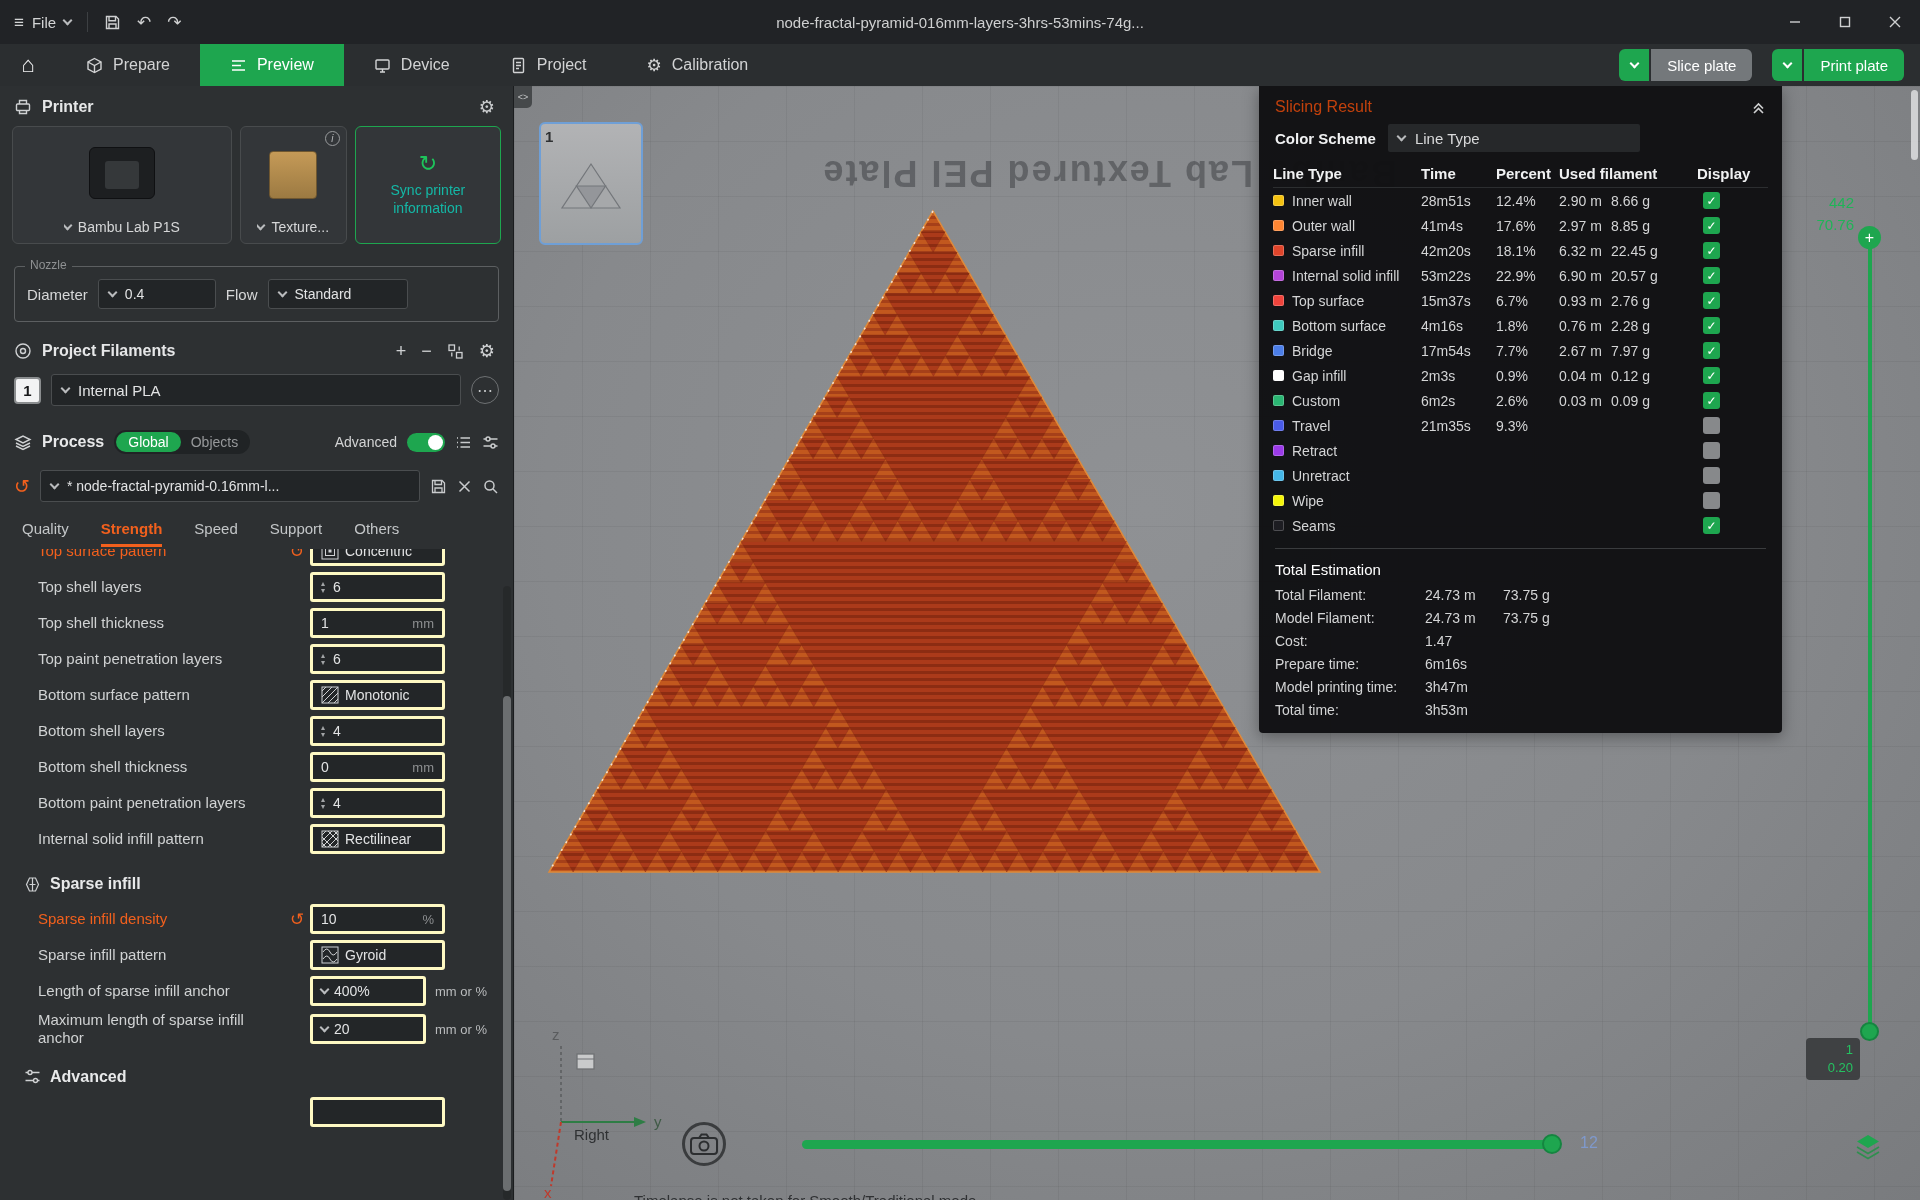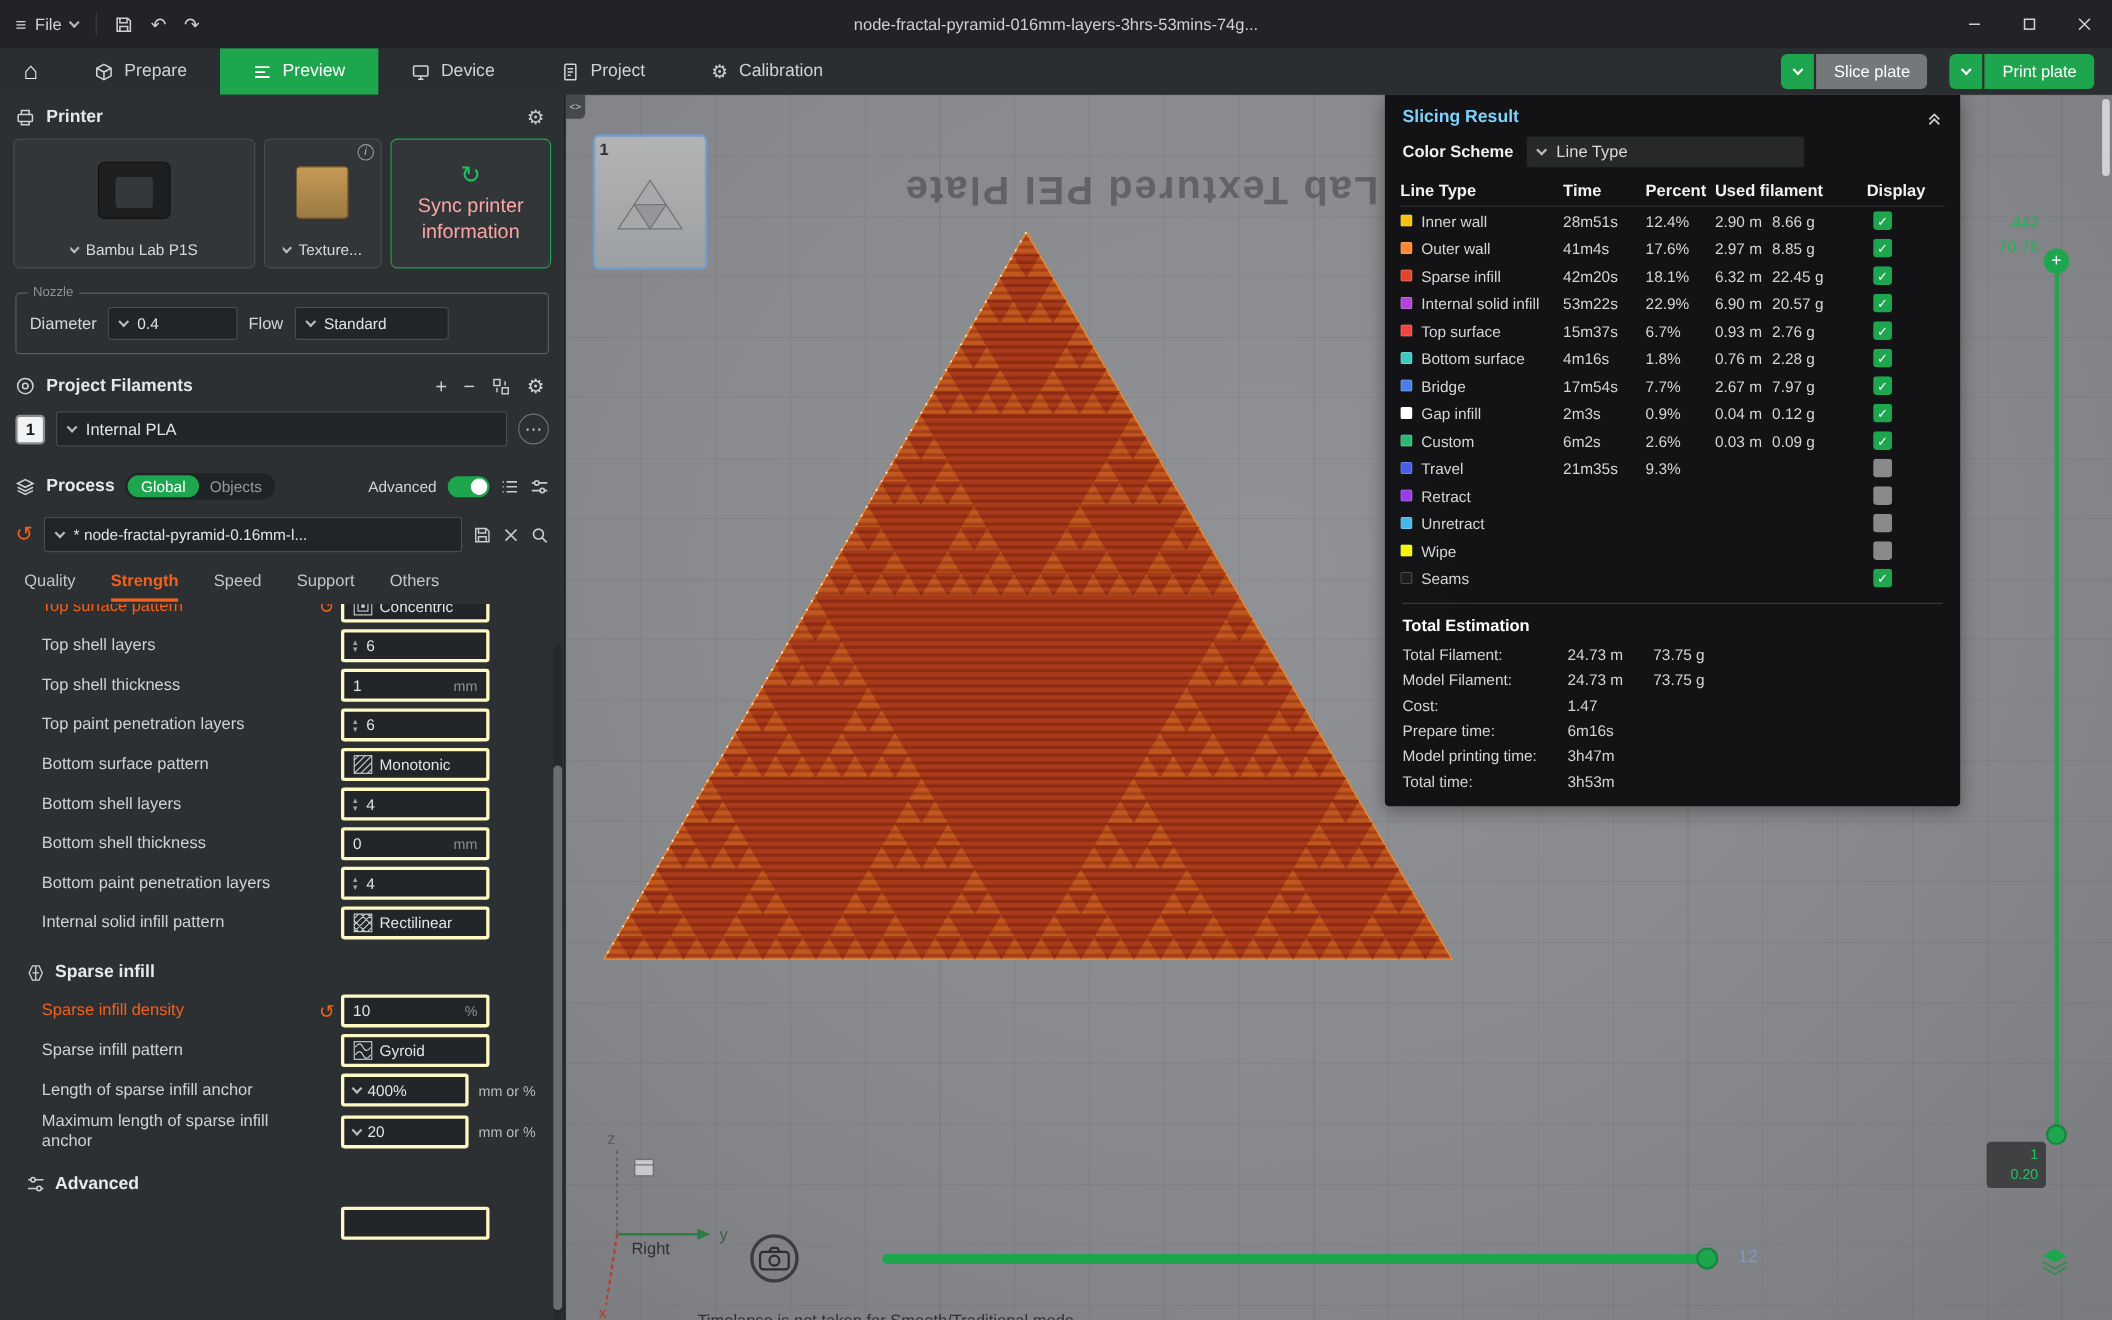--- a/index.html
+++ b/index.html
@@ -39,21 +39,21 @@
 .cards{display:flex;gap:8px;margin:2px 12px 0;height:118px}
 .card{background:#333639;border:1px solid #484b4d;border-radius:6px;display:flex;flex-direction:column;align-items:center;justify-content:flex-end;padding:8px 6px;position:relative;overflow:hidden}
 .card.c1{flex:2.1}.card.c2{flex:.95}
 .card.sync{flex:1.35;border-color:#1ea64f;justify-content:center;gap:6px;text-align:center}
 .card-name{display:flex;align-items:center;gap:7px;font-size:14px;color:#d6d7d8;margin-top:20px;white-space:nowrap;overflow:hidden;max-width:100%}
 .printer-img{width:66px;height:52px;background:#1d1f21;border:1px solid #0f1012;border-radius:6px;position:relative;flex:none}
 .printer-img::after{content:"";position:absolute;left:15px;top:13px;right:15px;bottom:9px;background:#35383a;border-radius:3px}
 .plate-img{width:48px;height:48px;border-radius:4px;background:linear-gradient(#c59a57,#9c7a42);border:1px solid #6f5730;flex:none}
 .info-badge{position:absolute;top:4px;right:6px;width:15px;height:15px;border:1px solid #9a9c9e;border-radius:50%;font-size:10px;font-style:italic;color:#b8babc;display:flex;align-items:center;justify-content:center}
 .sync-ic{color:#1ec45b;font-size:22px;line-height:1}
-.sync-text{font-size:18px;color:#fca5a5;line-height:1.3;padding:0 2px}
+.sync-text{font-size:14px;color:#14b8a6;line-height:1.3;padding:0 2px}
 .nozzle{margin:22px 14px 0;border:1px solid #5c5f61;border-radius:4px;display:flex;align-items:center;gap:10px;padding:12px 12px;position:relative}
 .nozzle-tag{position:absolute;top:-9px;left:10px;background:#2d3032;padding:0 5px;font-size:12px;color:#8f9193}
 .nz-label{font-size:15px;color:#d6d7d8;white-space:nowrap}
 .sel{display:flex;align-items:center;gap:9px;background:#222527;border:1px solid #4a4d4f;border-radius:3px;height:30px;padding:0 10px;font-size:14px;color:#e2e3e4;white-space:nowrap}
 .sel.dia{width:118px}.sel.flow{width:140px}
 .hdr-ics{display:flex;align-items:center;gap:15px;color:#cfd1d3}
 .hdr-ics .glyph{font-size:18px}
 .filrow{display:flex;align-items:center;gap:10px;margin:6px 14px 0}
 .fil-idx{width:27px;height:27px;background:#f2f3f4;color:#17181a;font-weight:bold;font-size:15px;border-radius:4px;display:flex;align-items:center;justify-content:center;border:2px solid #8a8d8f;flex:none}
 .fil-select{flex:1;height:32px;font-size:15px}
@@ -97,37 +97,37 @@
 .plate-text{position:absolute;left:343px;top:66px;width:540px;text-align:center;transform:rotate(180deg);font-size:36px;font-weight:bold;letter-spacing:2px;color:rgba(52,55,58,.48);z-index:1;white-space:nowrap}
 .pyramid{position:absolute;inset:0;z-index:2}
 .thumb{position:absolute;left:25px;top:36px;width:104px;height:123px;background:linear-gradient(#b2b3b5,#9da0a2);border:2px solid #6f9fd6;border-radius:6px;z-index:4;padding:4px}
 .thumb-num{font-size:15px;font-weight:bold;color:#2e3032}
 .thumb svg{display:block;margin:14px auto 0}
 .vp-scroll{position:absolute;right:2px;top:4px;width:7px;height:70px;background:rgba(222,223,224,.85);border-radius:4px;z-index:4}
 
 
 .panel{position:absolute;left:745px;top:0;width:523px;background:rgba(15,16,18,.97);color:#d8d9da;z-index:6;border-radius:0 0 4px 4px;box-shadow:0 4px 16px rgba(0,0,0,.35);padding-bottom:12px}
 .panel-h{display:flex;align-items:center;justify-content:space-between;padding:12px 16px 6px}
-.panel-title{font-size:16px;font-weight:bold;color:#7dd3fc}
+.panel-title{font-size:16px;font-weight:normal;color:#c2410c}
 .panel-collapse{color:#cfd0d1;display:flex}
 .scheme-row{display:flex;align-items:center;gap:12px;padding:2px 16px 8px}
 .scheme-label{font-size:15px;font-weight:bold;color:#f0f1f2;white-space:nowrap}
 .scheme-select{flex:1;max-width:252px;display:flex;align-items:center;gap:10px;background:#26282a;height:28px;padding:0 10px;border-radius:2px;font-size:15px}
 .ttable{padding:0 14px}
 .trow{display:grid;grid-template-columns:148px 75px 63px 52px 78px 1fr;align-items:center;height:25px;font-size:14px;color:#d4d5d6}
 .trow>span{overflow:hidden;white-space:nowrap}
 .trow.thead{grid-template-columns:148px 75px 63px 130px 1fr;font-weight:bold;color:#f0f1f2;font-size:15px;height:28px;border-bottom:1px solid #2c2e30}
 .lt{display:flex;align-items:center}
 .sw{width:11px;height:11px;border-radius:2px;margin-right:8px;flex:none;border:1px solid rgba(255,255,255,.22)}
 .dcol{display:flex}
 .cb{width:17px;height:17px;border-radius:3px;margin-left:14px;display:flex;align-items:center;justify-content:center;font-size:12px;color:#fff}
 .cb.on{background:#1ea64f}.cb.off{background:#87898b}
 .tdivider{border-top:1px solid #3a3c3e;margin:10px 16px 0}
 .test{padding:6px 16px 0}
-.test-title{font-size:15px;font-weight:bold;color:#fff;height:28px;display:flex;align-items:center}
+.test-title{font-size:15px;font-weight:normal;color:#fff;height:28px;display:flex;align-items:center}
 .erow{display:grid;grid-template-columns:150px 78px 1fr;align-items:center;height:23px;font-size:14px;color:#d4d5d6}
 
 
 .vtrack{position:absolute;left:1354px;top:150px;width:4px;height:796px;background:#1ea64f;z-index:5}
 .vhandle-top{position:absolute;left:1344px;top:140px;width:23px;height:23px;border-radius:50%;background:#1ea64f;color:#fff;display:flex;align-items:center;justify-content:center;font-size:16px;z-index:6;line-height:1}
 .vhandle-bot{position:absolute;left:1346px;top:936px;width:19px;height:19px;border-radius:50%;background:#1ea64f;border:2px solid #158540;z-index:6}
 .vlabel-top{position:absolute;left:1252px;top:106px;width:88px;text-align:right;color:#1fb457;font-size:15px;line-height:1.45;z-index:6}
 .vlabel-bot{position:absolute;left:1292px;top:952px;width:54px;background:rgba(58,60,62,.92);border-radius:4px;padding:3px 7px;text-align:right;color:#25c261;font-size:13px;line-height:1.4;z-index:6}
 .layers-btn{position:absolute;left:1340px;top:1046px;z-index:6}
 .htrack{position:absolute;left:288px;top:1054px;width:756px;height:9px;border-radius:5px;background:#1ea64f;z-index:5}

